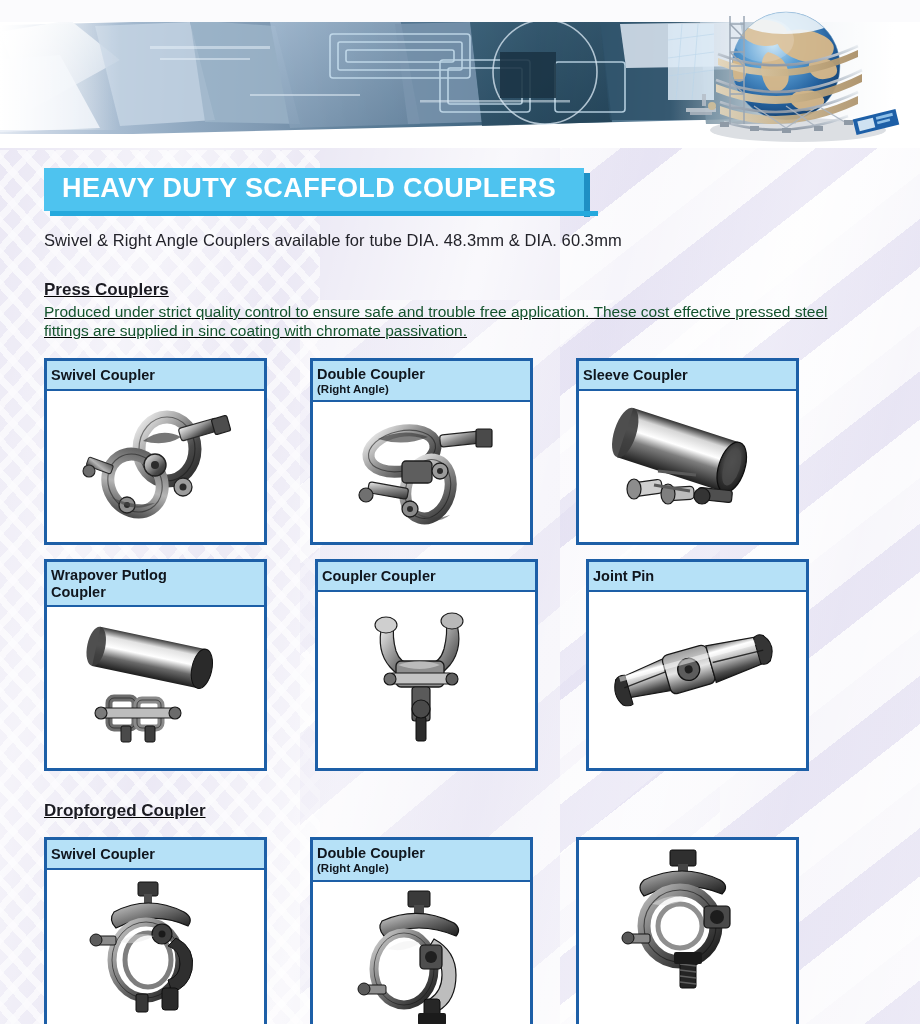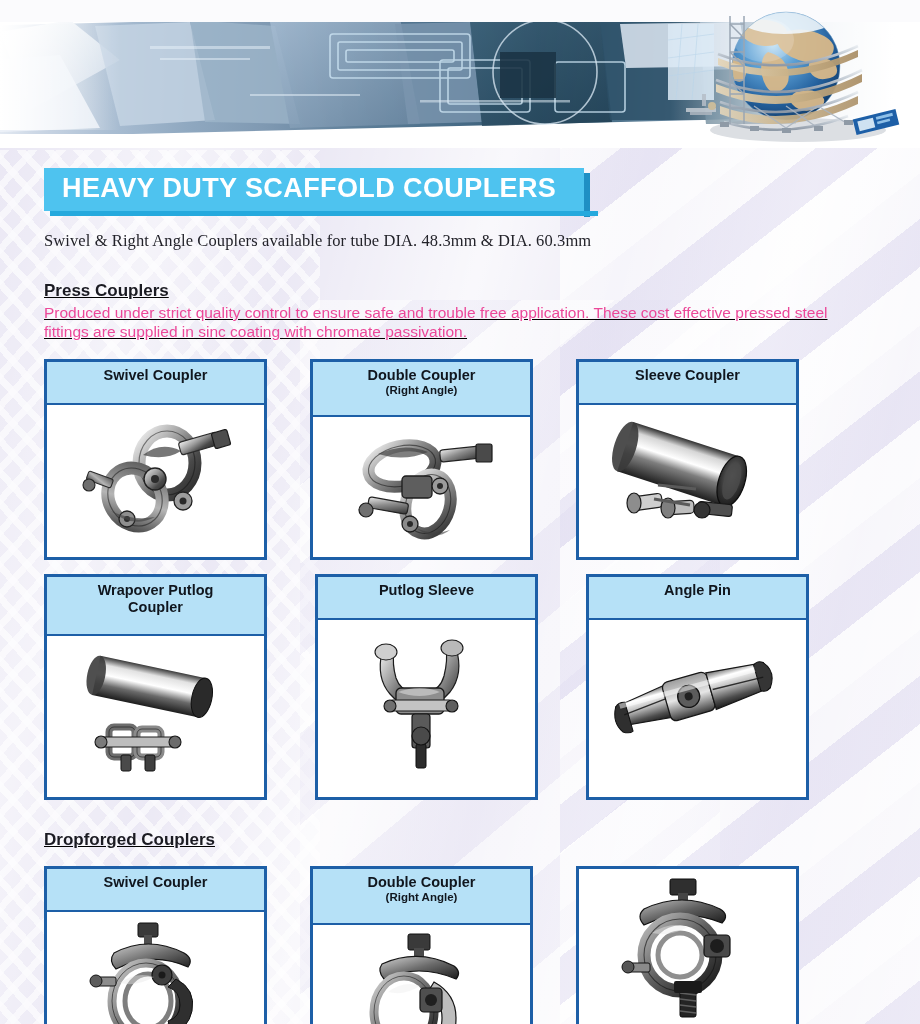--- a/index.html
+++ b/index.html
@@ -185,34 +185,34 @@
     right: -6px; top: 5px;
     width: 6px; height: 44px;
     background: #1f8fc4;
   }
 
   .subtitle {
     margin: 20px 0 0 44px;
     font-size: 16.5px;
     color: #23232a;
     letter-spacing: 0.1px;
-    font-family: Liberation Serif, serif;
+    font-family: Liberation Sans, sans-serif;
   }
 
   
   .section { margin: 0 0 0 44px; text-decoration: underline; }
   .section-heading {
     font-size: 17px;
     font-weight: bold;
     color: #1b1b22;
     margin-top: 30px;
   }
   .section-body {
     font-size: 15.5px;
-    color: #ec4899;
+    color: #14532d;
     line-height: 1.28;
     margin-top: 2px;
     max-width: 825px;
   }
 
   
   .grid {
     display: flex;
     gap: 43px;
     margin-left: 44px;
@@ -221,22 +221,21 @@
   .card {
     width: 223px;
     border: 3px solid #1d5fa7;
     background: #ffffff;
     display: flex;
     flex-direction: column;
   }
   .card-header {
     background: #b6e1f7;
     border-bottom: 2px solid #1d5fa7;
-    text-align: center;
-    padding: 5px 4px 19px 4px;
+    padding: 5px 4px 5px 4px;
     min-height: 30px;
     display: flex;
     flex-direction: column;
     justify-content: center;
   }
   .card-title {
     font-size: 14.5px;
     font-weight: bold;
     color: #10161e;
     line-height: 1.14;
@@ -647,21 +646,21 @@
             <circle cx="104" cy="87" r="6" fill="#6b6b6b" stroke="#181818" stroke-width="1.1"></circle>
             <rect x="50" y="100" width="10" height="16" rx="2" fill="#4a4a4a" stroke="#151515" stroke-width="1"></rect>
             <rect x="74" y="100" width="10" height="16" rx="2" fill="#3f3f3f" stroke="#151515" stroke-width="1"></rect>
           </g>
         </svg>
       </div>
     </div>
 
     <div class="card">
       <div class="card-header">
-        <div class="card-title">Putlog Sleeve</div>
+        <div class="card-title">Coupler Coupler</div>
       </div>
       <div class="card-body tall">
         <svg width="150" height="148" viewBox="0 0 150 148">
           <defs>
             <linearGradient id="pl1" x1="0" y1="0" x2="1" y2="1">
               <stop offset="0%" stop-color="#f0f0f0"></stop>
                 <stop offset="45%" stop-color="#9b9b9b"></stop>
               <stop offset="100%" stop-color="#2f2f2f"></stop>
             </linearGradient>
           </defs>
@@ -682,21 +681,21 @@
           <rect x="64" y="118" width="10" height="24" rx="2" fill="#2c2c2c" stroke="#0e0e0e" stroke-width="1"></rect>
           <circle cx="69" cy="110" r="9" fill="#4a4a4a" stroke="#141414" stroke-width="1.2"></circle>
 
           <path d="M46 66 q22 -8 42 0 q-20 8 -42 0z" fill="#e8e8e8" opacity="0.5"></path>
         </svg>
       </div>
     </div>
 
     <div class="card">
       <div class="card-header">
-        <div class="card-title">Angle Pin</div>
+        <div class="card-title">Joint Pin</div>
       </div>
       <div class="card-body tall">
         <svg width="190" height="120" viewBox="0 0 190 120">
           <defs>
             <linearGradient id="jp1" x1="0" y1="0" x2="0" y2="1">
               <stop offset="0%" stop-color="#6a6a6a"></stop>
                 <stop offset="22%" stop-color="#ffffff"></stop>
               <stop offset="52%" stop-color="#b4b4b4"></stop>
                 <stop offset="80%" stop-color="#4d4d4d"></stop>
               <stop offset="100%" stop-color="#1c1c1c"></stop>
@@ -725,21 +724,21 @@
             </g>
 
             <path d="M18 42 l140 2 l0 5 l-140 -2z" fill="#ffffff" opacity="0.5"></path>
           </g>
         </svg>
       </div>
     </div>
   </div>
 
   <div class="section">
-    <div class="section-heading">Dropforged Couplers</div>
+    <div class="section-heading">Dropforged Coupler</div>
   </div>
 
   <div class="grid row3">
 
     <div class="card">
       <div class="card-header">
         <div class="card-title">Swivel Coupler</div>
       </div>
       <div class="card-body tall">
         <svg width="160" height="150" viewBox="0 0 160 150">

